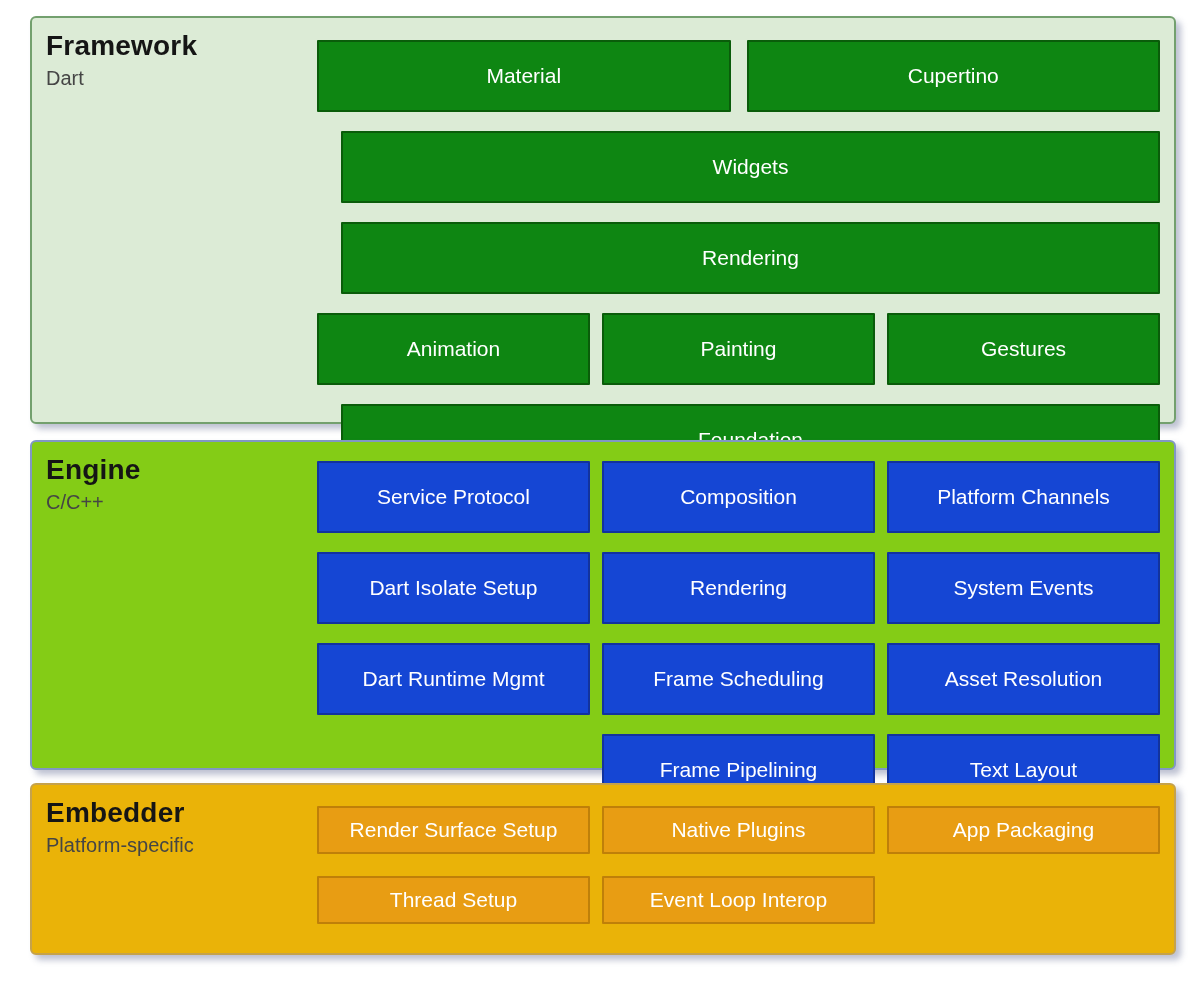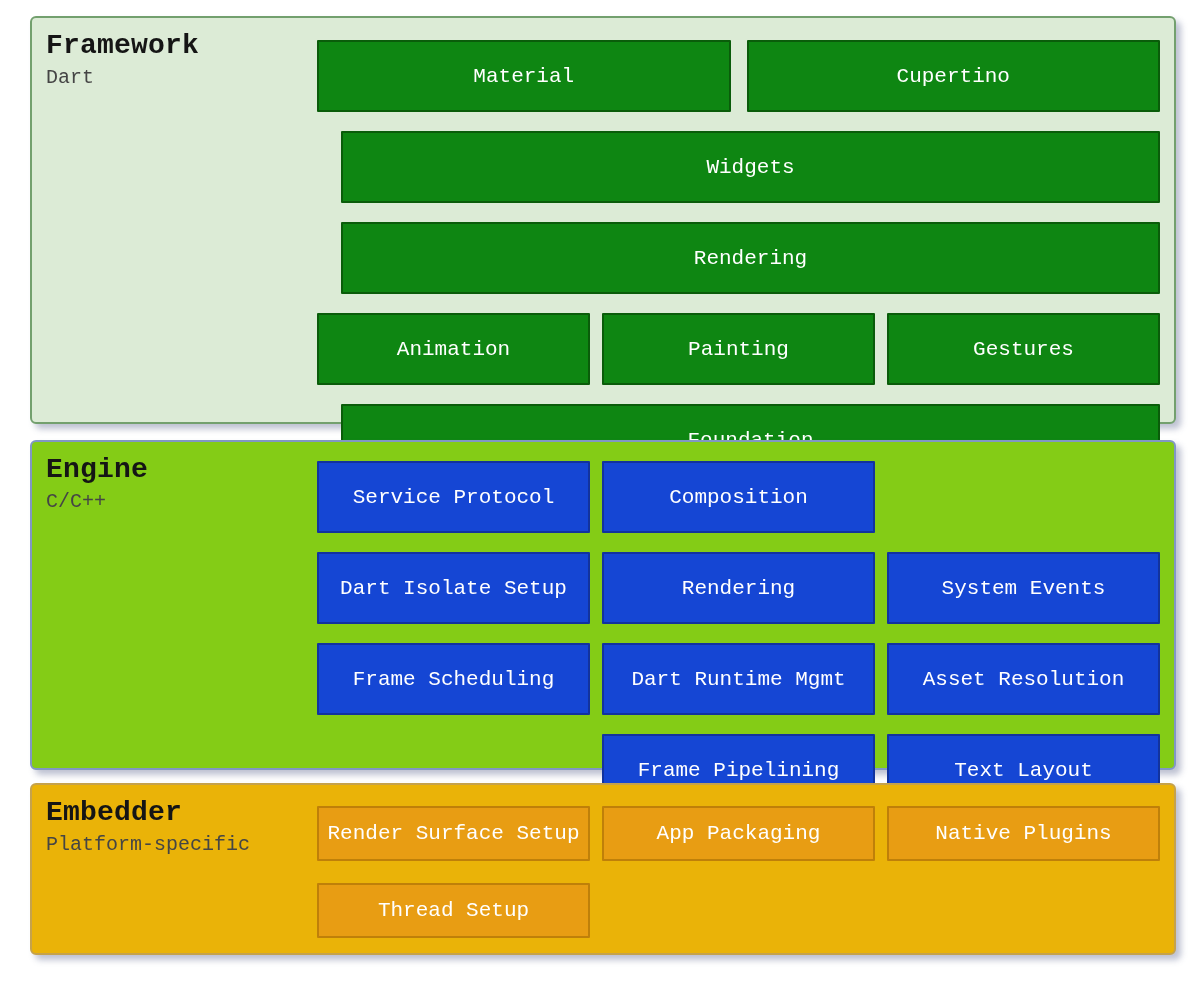--- a/index.html
+++ b/index.html
@@ -11,21 +11,20 @@
     overflow: hidden;
   }
   .canvas { position: absolute; inset: 0; }
 
   .panel {
     position: absolute;
     left: 30px;
     width: 1146px;
     border-radius: 6px;
     box-shadow: 5px 5px 6px rgba(110, 120, 155, 0.45);
-    font-family: Liberation Mono, monospace;
   }
   .panel-framework {
     top: 16px; height: 408px;
     background: #dcebd6;
     border: 2px solid #73a06e;
   }
   .panel-engine {
     top: 440px; height: 330px;
     background: #84cc16;
     border: 2px solid #8197c5;
@@ -68,21 +67,21 @@
   .box {
     height: 72px;
     display: flex;
     align-items: center;
     justify-content: center;
     color: #ffffff;
     font-size: 21px;
     border-radius: 1px;
     text-align: center;
   }
-  .panel-embedder .box { height: 55px; }
+  .panel-embedder .box { height: 48px; }
 
   .box-green  { background: #0e8612; border: 2px solid #0a5c0a; }
   .box-blue   { background: #1546d4; border: 2px solid #12339e; }
   .box-orange { background: #e89d13; border: 2px solid #bf8009; }
 </style>
 </head>
 <body>
 
 <div class="canvas">
 
@@ -115,48 +114,50 @@
 
   <section class="panel panel-engine">
     <div class="panel-header">
       <div class="panel-title">Engine</div>
       <div class="panel-subtitle">C/C++</div>
     </div>
     <div class="panel-grid">
       <div class="row cols-3">
         <div class="box box-blue">Service Protocol</div>
         <div class="box box-blue">Composition</div>
+        <div class="box box-blue">Platform Channels</div>
       </div>
       <div class="row cols-3">
         <div class="box box-blue">Dart Isolate Setup</div>
         <div class="box box-blue">Rendering</div>
         <div class="box box-blue">System Events</div>
       </div>
       <div class="row cols-3">
+        <div class="box box-blue">Dart Runtime Mgmt</div>
         <div class="box box-blue">Frame Scheduling</div>
-        <div class="box box-blue">Dart Runtime Mgmt</div>
         <div class="box box-blue">Asset Resolution</div>
       </div>
       <div class="row cols-3">
         <div class="box box-blue start-col-2">Frame Pipelining</div>
         <div class="box box-blue">Text Layout</div>
       </div>
     </div>
   </section>
 
   <section class="panel panel-embedder">
     <div class="panel-header">
       <div class="panel-title">Embedder</div>
       <div class="panel-subtitle">Platform-specific</div>
     </div>
     <div class="panel-grid">
       <div class="row cols-3">
         <div class="box box-orange">Render Surface Setup</div>
+        <div class="box box-orange">Native Plugins</div>
         <div class="box box-orange">App Packaging</div>
-        <div class="box box-orange">Native Plugins</div>
       </div>
       <div class="row cols-3">
         <div class="box box-orange">Thread Setup</div>
+        <div class="box box-orange">Event Loop Interop</div>
       </div>
     </div>
   </section>
 
 </div>
 
 </body></html>

